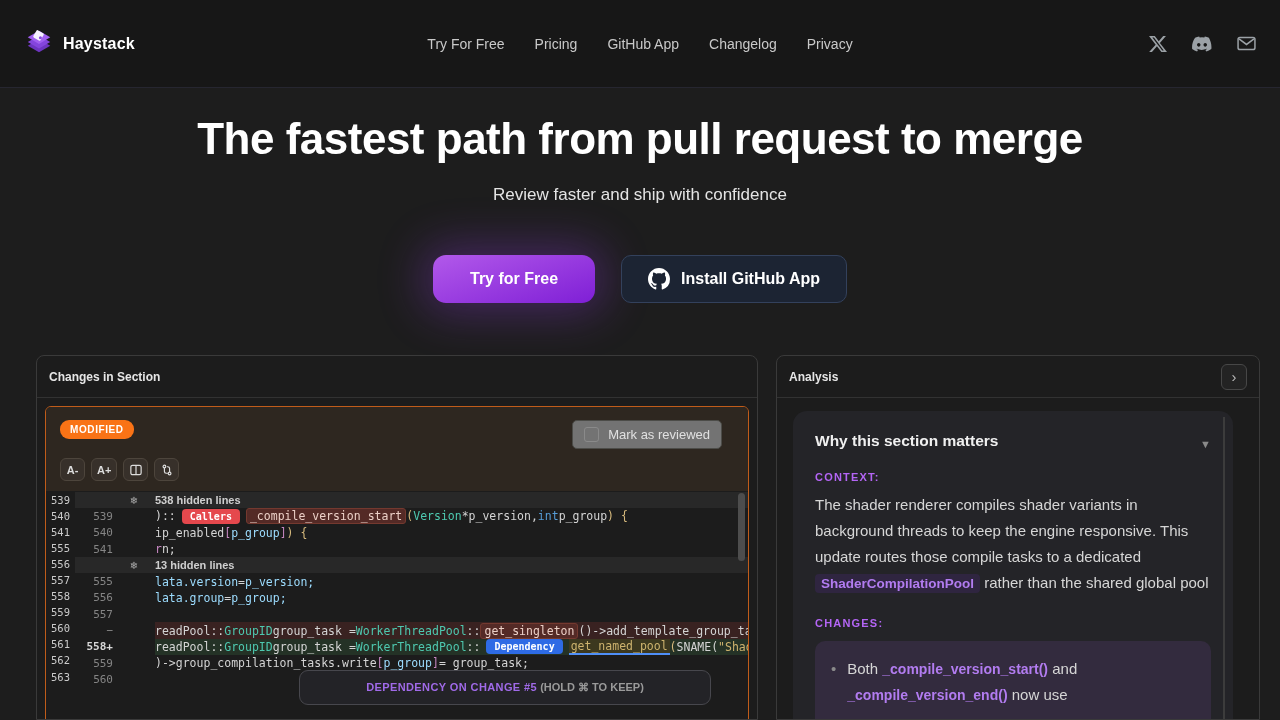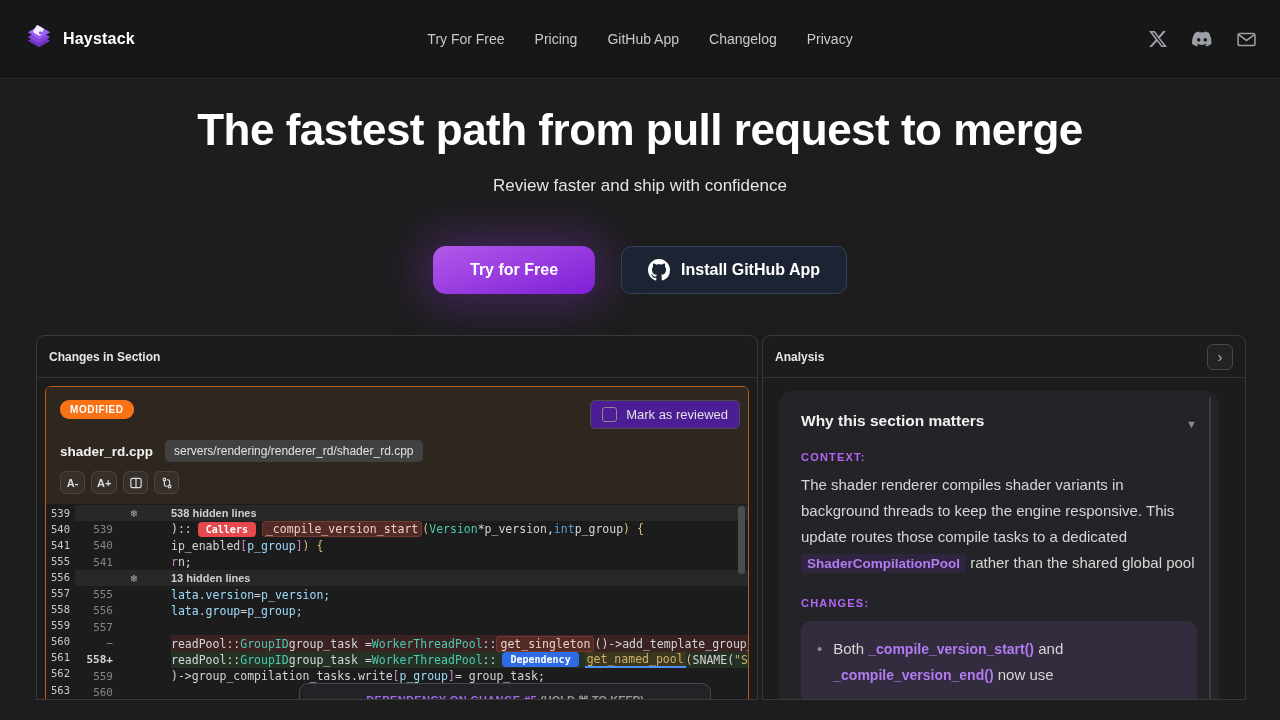--- a/index.html
+++ b/index.html
@@ -1,69 +1,69 @@
 <!DOCTYPE html>
 <html><head>
 <meta charset="utf-8">
 <style>
   * { margin:0; padding:0; box-sizing:border-box; }
   html,body { width:1280px; height:720px; overflow:hidden; }
   body { background:#1d1d1d; font-family:"Liberation Sans", sans-serif; color:#e8e8e8; position:relative; }
 
   
-  .navbar { height:79px; background:#171717; border-bottom:1px solid #262630; display:flex; align-items:center; padding:0 24px; position:relative; }
+  .navbar { height:88px; background:#171717; border-bottom:1px solid #262630; display:flex; align-items:center; padding:0 24px; position:relative; }
   .brand { display:flex; align-items:center; gap:9px; }
   .brand-name { font-size:16px; font-weight:800; color:#fff; letter-spacing:.2px; }
   .nav-links { position:absolute; left:50%; transform:translateX(-50%); display:flex; gap:30px; }
   .nav-link { color:#c9c9c9; font-size:14px; text-decoration:none; cursor:pointer; white-space:nowrap; }
   .nav-right { margin-left:auto; display:flex; align-items:center; gap:24px; }
   .nav-icon { width:20px; height:20px; display:flex; align-items:center; justify-content:center; color:#9ba1a6; cursor:pointer; }
   .nav-icon svg { display:block; }
   .login-btn { background:#8127dc; color:#fff; font-size:14.5px; font-weight:500; border:none; border-radius:8px; padding:11px 21px; cursor:pointer; }
 
   
   .hero { text-align:center; padding-top:26px; }
   .hero-title { font-size:44px; font-weight:700; color:#ffffff; letter-spacing:-0.5px; }
   .hero-sub { margin-top:16px; font-size:17px; color:#e4e4e4; line-height:29px; }
   .cta-row { margin-top:46px; display:flex; justify-content:center; gap:26px; align-items:center; }
   .btn-primary { background:linear-gradient(160deg,#b259ea 0%, #7f1fd6 100%); box-shadow:0 0 46px 10px rgba(150,60,230,.32); color:#fff; font-size:16px; font-weight:700; border:none; border-radius:13px; padding:15px 37px; cursor:pointer; }
   .btn-secondary { background:#1c2433; border:1px solid #33415c; color:#fff; font-size:16px; font-weight:700; border-radius:10px; padding:12px 26px; cursor:pointer; display:flex; align-items:center; gap:11px; }
   .btn-secondary svg { display:block; }
 
   
-  .panels { position:absolute; left:36px; top:335px; display:flex; gap:4px; }
+  .panels { position:absolute; left:36px; top:355px; display:flex; gap:18px; }
   .panel { background:#1c1c1c; border:1px solid #3a3a3a; border-radius:8px 8px 0 0; height:365px; overflow:hidden; }
   .panel-left { width:722px; }
   .panel-right { width:484px; }
   .panel-header { height:42px; display:flex; align-items:center; justify-content:space-between; padding:0 12px; border-bottom:1px solid #323232; }
   .panel-title { font-size:12px; font-weight:700; color:#e6e6e6; }
   .chev-btn { width:26px; height:26px; border:1px solid #474747; border-radius:6px; background:#232323; color:#b9b9b9; font-size:15px; display:flex; align-items:center; justify-content:center; cursor:pointer; line-height:1; }
 
   
   .diff-card { margin:8px; border:1px solid #c05c1a; border-radius:6px; overflow:hidden; height:330px; }
-  .diff-head { background:#2e2720; padding:13px 8px 10px 14px; }
+  .diff-head { background:#2e2720; padding:13px 26px 10px 14px; }
   .diff-head-row1 { display:flex; justify-content:space-between; align-items:flex-start; }
   .mod-badge { background:#f97316; color:#fff; font-size:10px; font-weight:800; letter-spacing:.6px; border-radius:9px; padding:4px 10px; }
-  .mark-btn { background:#4c1d95; border:1px solid #4c4c48; border-radius:5px; color:#e0e0e0; font-size:13px; display:flex; align-items:center; gap:9px; padding:6px 11px; cursor:pointer; }
+  .mark-btn { background:#737373; border:1px solid #4c4c48; border-radius:5px; color:#e0e0e0; font-size:13px; display:flex; align-items:center; gap:9px; padding:6px 11px; cursor:pointer; }
   .checkbox { width:15px; height:15px; border:1.5px solid #8a8a8a; border-radius:3px; background:transparent; }
   .file-row { display:flex; align-items:center; gap:12px; margin-top:11px; }
   .file-name { font-size:13.5px; font-weight:700; color:#f2f2f2; }
   .path-chip { background:#414141; border-radius:5px; color:#e2e2e2; font-size:12px; padding:4px 9px; }
   .tool-row { display:flex; gap:6px; margin-top:9px; }
   .tool-btn { min-width:25px; height:23px; background:#37302a; border:1px solid #4d453c; border-radius:6px; color:#ddd; font-size:11px; font-weight:700; display:flex; align-items:center; justify-content:center; padding:0 5px; cursor:pointer; }
 
   
   .code-area { position:relative; background:#1c1c1c; display:flex; height:100%; font-family:"DejaVu Sans Mono", monospace; }
   .mini-gutter { width:29px; flex-shrink:0; padding-left:5px; padding-top:1px; color:#cbcbcb; font-size:10.5px; line-height:16.05px; }
   .rows { flex:1; padding-top:1px; }
   .drow { display:flex; align-items:center; height:16.3px; font-size:11.5px; white-space:nowrap; }
   .g1 { width:38px; flex-shrink:0; text-align:right; color:#858585; font-size:11px; }
   .g1.addnum { color:#d8d8d8; font-weight:700; }
   .slot { width:42px; flex-shrink:0; text-align:center; color:#a8a8a8; font-size:10px; }
-  .dcontent { flex:1; align-self:stretch; display:flex; align-items:center; overflow:hidden;margin-left:16px; }
+  .dcontent { flex:1; align-self:stretch; display:flex; align-items:center; overflow:hidden; }
   .drow.hidden-row { background:#282828; font-family:"Liberation Sans", sans-serif; }
   .hidden-label { color:#cfcfcf; font-size:11px; font-weight:600; }
   .drow.del .dcontent { background:rgba(210,70,64,.16); }
   .drow.add .dcontent { background:rgba(82,186,96,.14); }
   .seg { display:inline-block; }
   .c-pl { color:#d4d4d4; } .c-id { color:#9cdcfe; } .c-ty { color:#4ec9b0; }
   .c-kw { color:#569cd6; } .c-pn { color:#d7ba7d; } .c-pk { color:#c586c0; }
   .c-st { color:#cdb36e; } 
   .hl-red { background:#542a26; border:1px solid #74392f; border-radius:3px; padding:0 3px; color:#ecd0c7; }
   .hl-blue { background:#3c381f; border-bottom:2px solid #4f8ff7; padding:0 2px; }
@@ -157,24 +157,20 @@
       <span class="panel-title">Changes in Section</span>
     </div>
     <div class="diff-card">
       <div class="diff-head">
         <div class="diff-head-row1">
           <span class="mod-badge">MODIFIED</span>
           <button class="mark-btn">
             <span class="checkbox"></span>
             <span>Mark as reviewed</span>
           </button>
-        </div>
-        <div class="file-row">
-          <span class="file-name">shader_rd.cpp</span>
-          <span class="path-chip">servers/rendering/renderer_rd/shader_rd.cpp</span>
         </div>
         <div class="tool-row">
           <button class="tool-btn">A-</button>
           <button class="tool-btn">A+</button>
           <button class="tool-btn">
             <svg width="12" height="12" viewBox="0 0 14 14" fill="none" stroke="#ddd" stroke-width="1.4">
                 <rect x="1" y="1.5" width="12" height="11" rx="2"></rect>
                 <line x1="7" y1="1.5" x2="7" y2="12.5"></line>
               </svg>
           </button>

